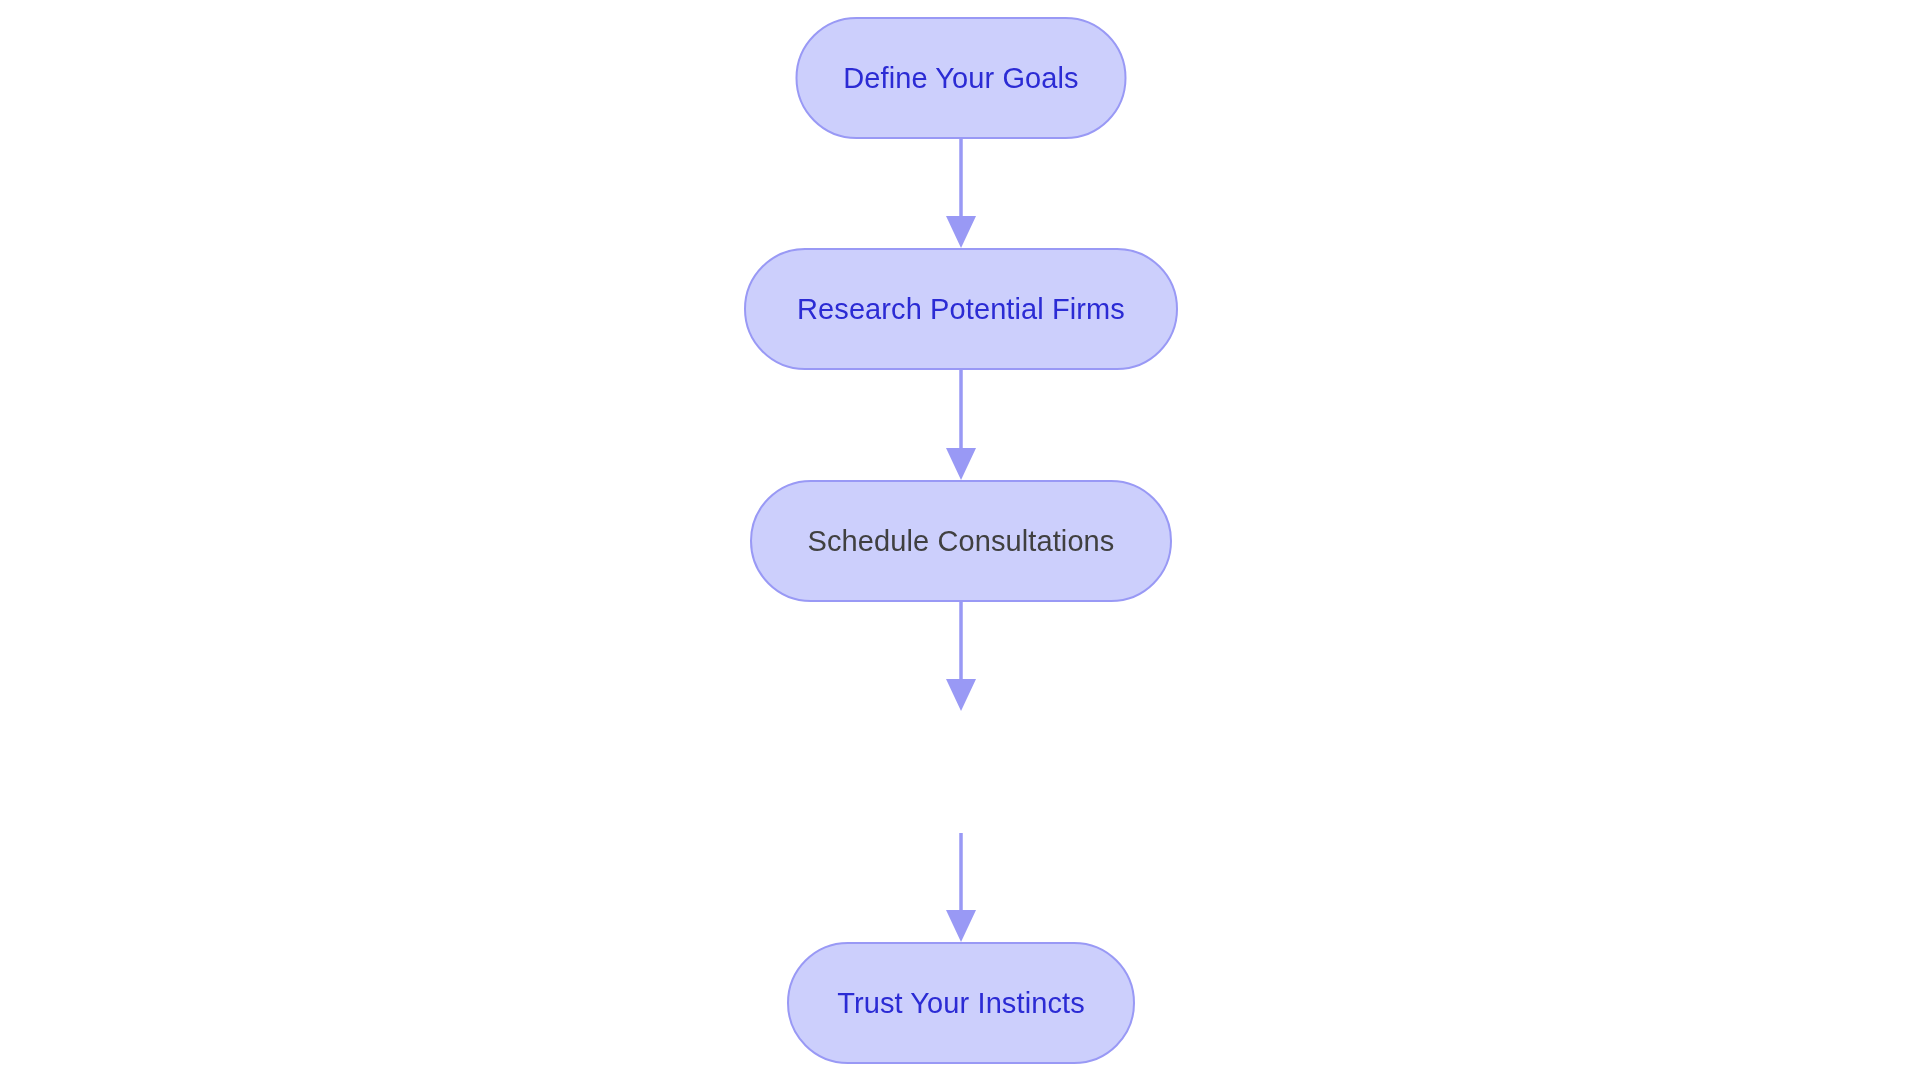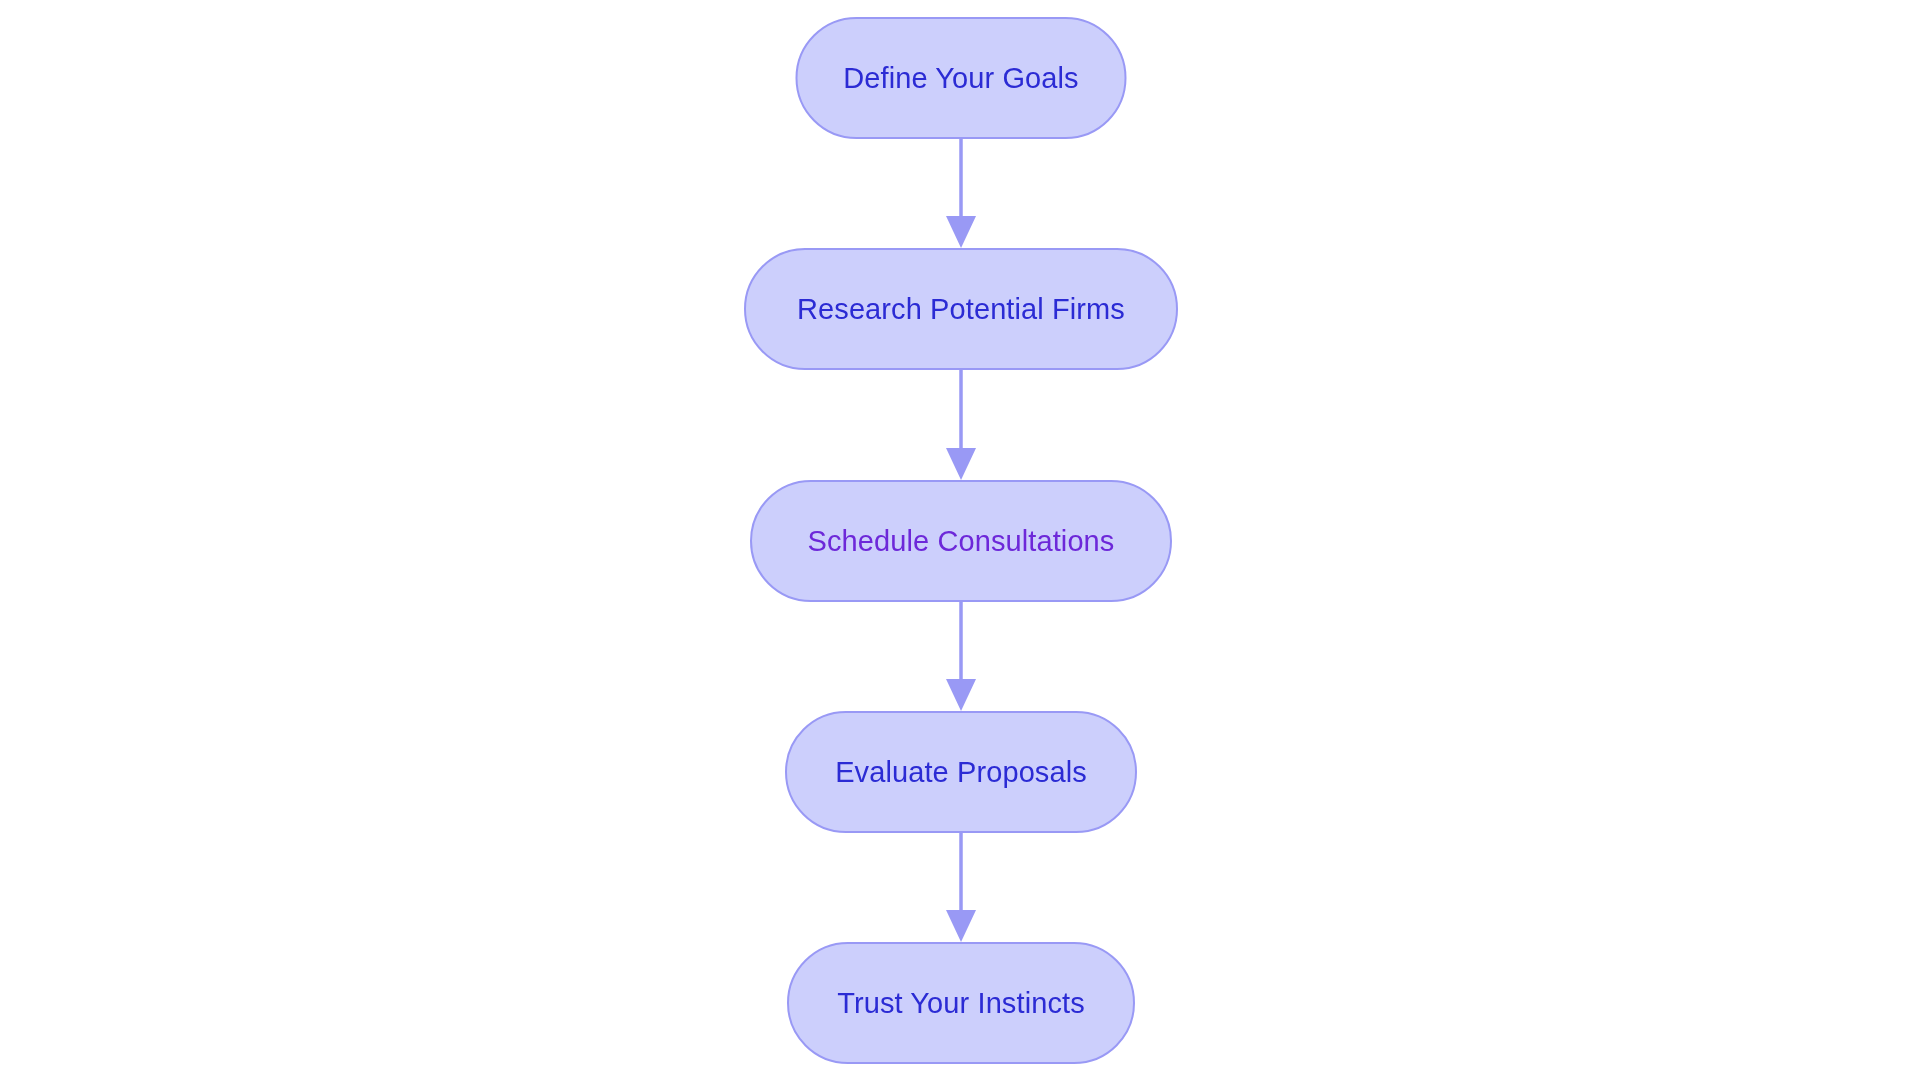--- a/index.html
+++ b/index.html
@@ -85,23 +85,20 @@
     </svg>
 
   <div id="nodes-layer">
       <div class="flow-node" style="left: 961px; top: 248px; width: 434px; background: rgb(204, 207, 252); border-color: rgb(153, 153, 245);">
         <span class="flow-node-label" style="color: rgb(43, 43, 212);">Research Potential Firms</span>
       </div>
       <div class="flow-node" style="left: 961px; top: 17px; width: 331px; background: rgb(204, 207, 252); border-color: rgb(153, 153, 245);">
         <span class="flow-node-label" style="color: rgb(43, 43, 212);">Define Your Goals</span>
       </div>
       <div class="flow-node" style="left: 961px; top: 480px; width: 422px; background: rgb(204, 207, 252); border-color: rgb(153, 153, 245);">
-        <span class="flow-node-label" style="color: #6d28d9;">Schedule Consultations</span>
-      </div>
-      <div class="flow-node" style="left: 961px; top: 711px; width: 352px; background: rgb(204, 207, 252); border-color: rgb(153, 153, 245);">
-        <span class="flow-node-label" style="color: rgb(43, 43, 212);">Evaluate Proposals</span>
+        <span class="flow-node-label" style="color: #404040;">Schedule Consultations</span>
       </div>
       <div class="flow-node" style="left: 961px; top: 942px; width: 348px; background: rgb(204, 207, 252); border-color: rgb(153, 153, 245);">
         <span class="flow-node-label" style="color: rgb(43, 43, 212); text-align: center;">Trust Your Instincts</span>
       </div>
     </div>
 
 </div>
 
 </body></html>

